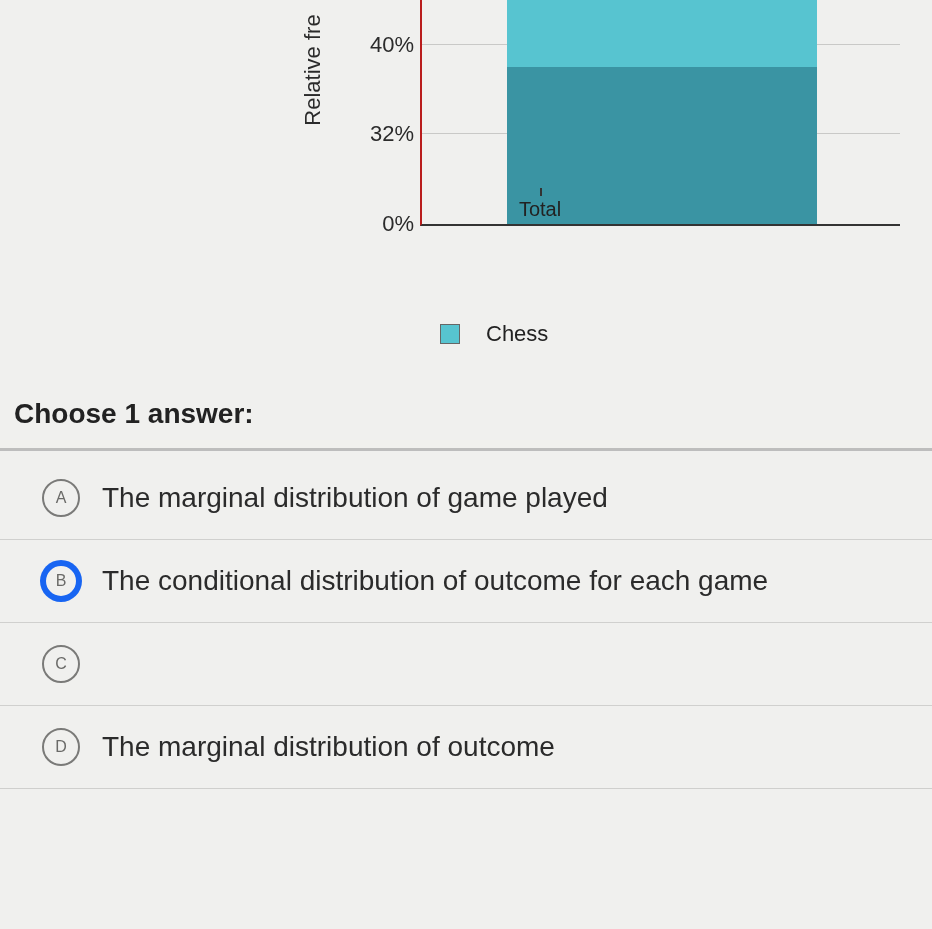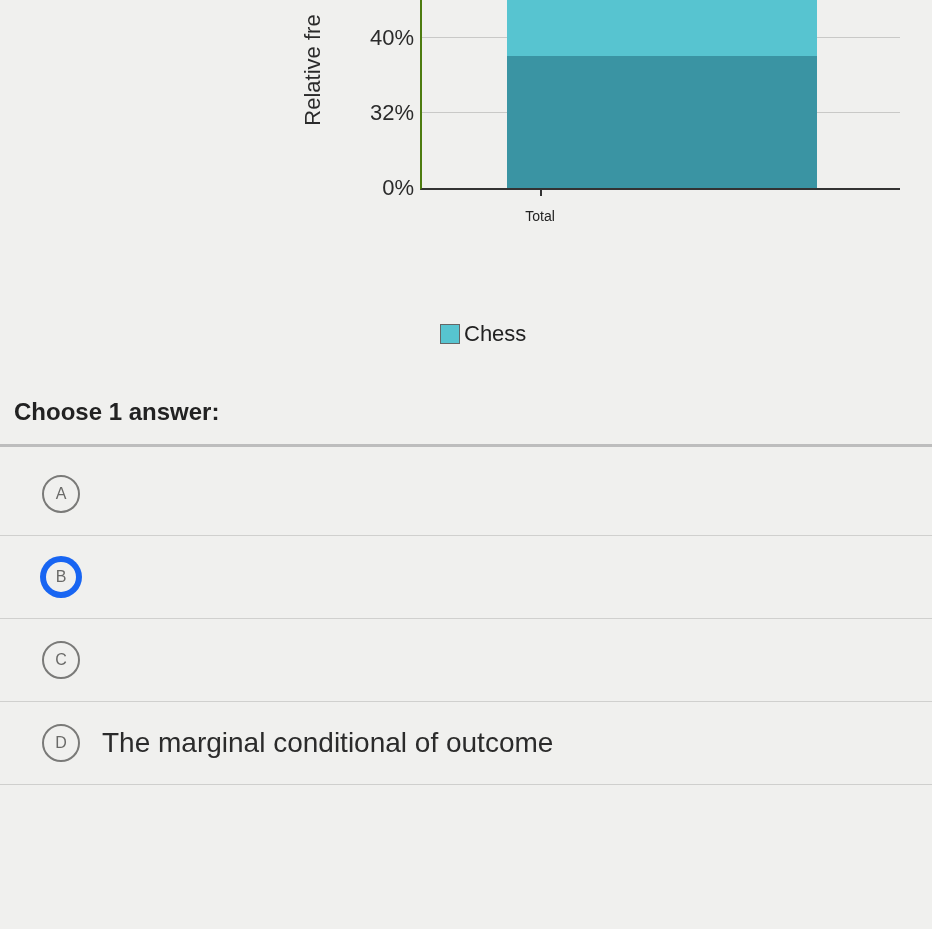--- a/index.html
+++ b/index.html
@@ -26,22 +26,22 @@
     transform: rotate(-90deg) translate(-50%,0);
     transform-origin: left top;
     font-size: 22px;
     color: #2b2b2b;
   }
   .plot {
     position: absolute;
     left: 120px;
     top: 0;
     width: 480px;
-    height: 190px;
-    border-left: 2px solid #4d7c0f;
+    height: 226px;
+    border-left: 2px solid #b91c1c;
     border-bottom: 2px solid #333;
   }
   .grid {
     position: absolute;
     left:0; width:100%;
     height:0;
     border-top: 1px solid #c9c9c7;
   }
   .tick {
     position: absolute;
@@ -56,52 +56,52 @@
     bottom: 0;
     width: 310px;
     left: 85px;
     height: 100%;
   }
   .seg { width:100%; }
   .xcat {
     position: absolute;
     left: 85px;
     width: 310px;
-    top: 208px;
+    top: 198px;
     text-align: center;
-    font-size: 14px;
+    font-size: 20px;
   }
   .xtick {
     position:absolute;
     left: 240px;
     top: 188px;
     width:2px; height:8px;
     background:#333;
   }
 
   
   .legend {
     margin: 60px 0 0 440px;
   }
   .legend-row {
     display: flex;
     align-items: center;
-    gap: 4px;
+    gap: 26px;
     font-size: 22px;
     line-height: 1.25;
   }
   .swatch {
     width: 20px; height: 20px;
     border: 1px solid #666;
   }
 
   
   .prompt {
     margin: 50px 0 0 14px;
-    font-size: 24px;
+    font-size: 28px;
     font-weight: 700;
     color: #222;
   }
   .rule {
     border: none;
     border-top: 3px solid #bdbdbd;
     margin: 18px 0 6px 0;
   }
   .answers { }
   .answer {
@@ -166,34 +166,36 @@
 
 <div class="prompt">Choose 1 answer:</div>
 <hr class="rule">
 
 <div class="answers">
 
   <div class="answer">
     <div class="radio">
       <span class="letter">A</span>
     </div>
+    <span>The marginal distribution of game played</span>
   </div>
 
   <div class="answer">
     <div class="radio selected">
       <span class="letter">B</span>
     </div>
+    <span>The conditional distribution of outcome for each game</span>
   </div>
 
   <div class="answer">
     <div class="radio">
       <span class="letter">C</span>
     </div>
   </div>
 
   <div class="answer">
     <div class="radio">
       <span class="letter">D</span>
     </div>
-    <span>The marginal conditional of outcome</span>
+    <span>The marginal distribution of outcome</span>
   </div>
 
 </div>
 
 </body></html>

